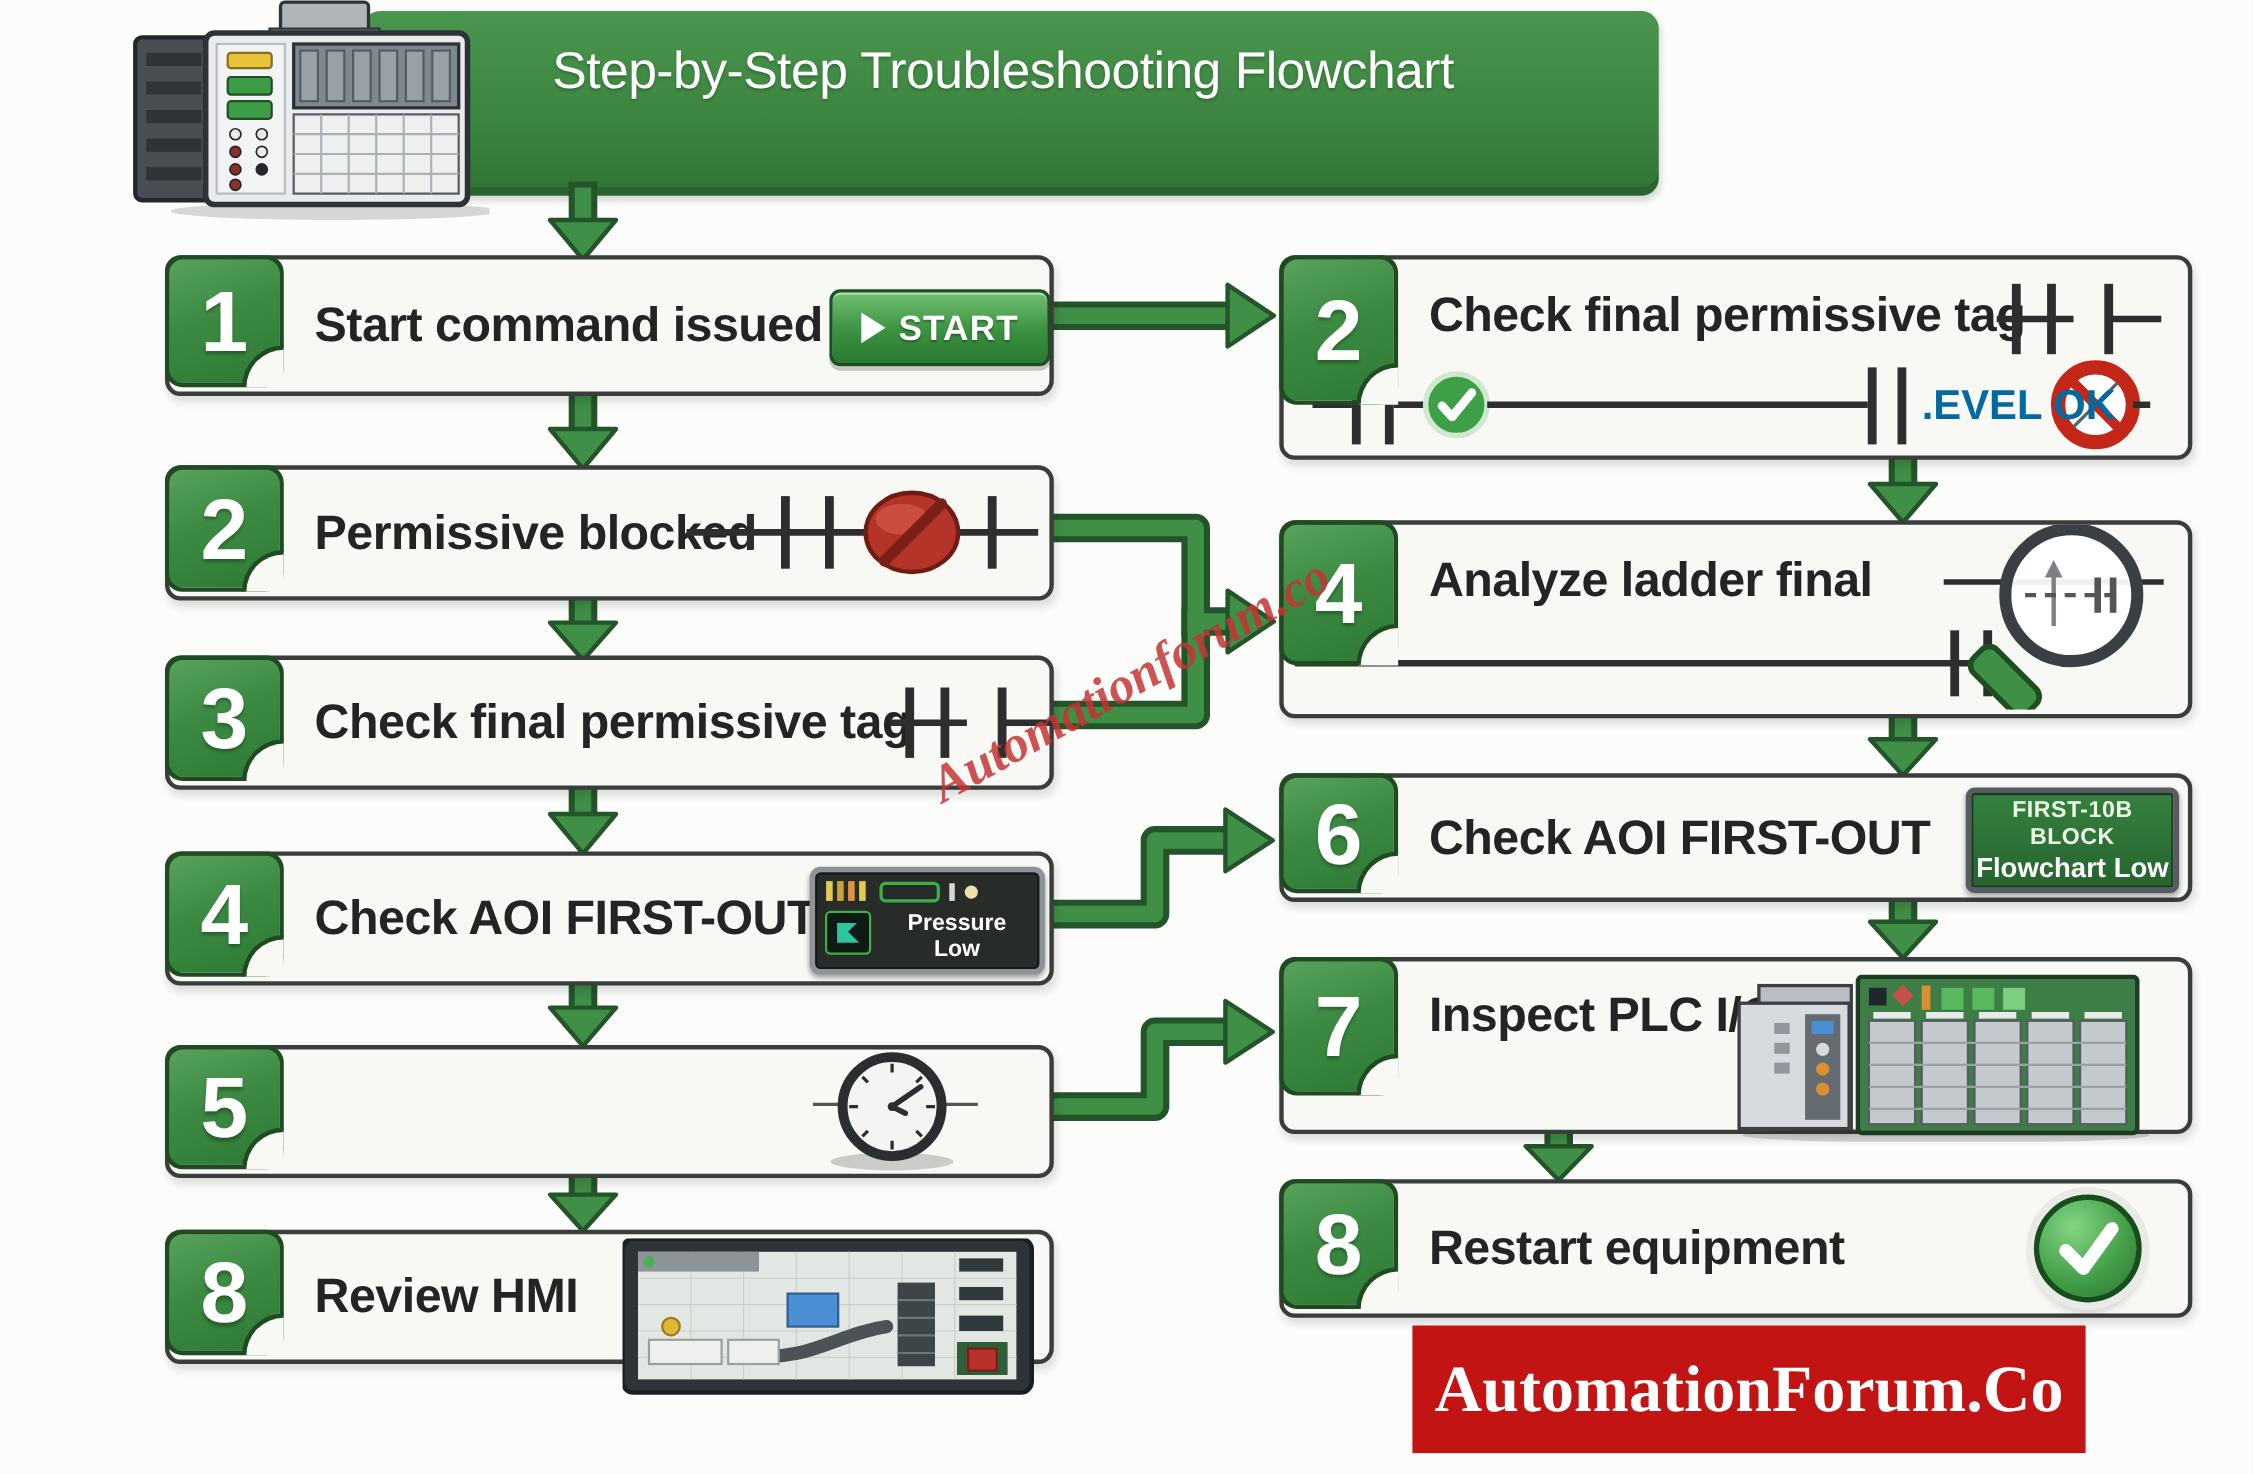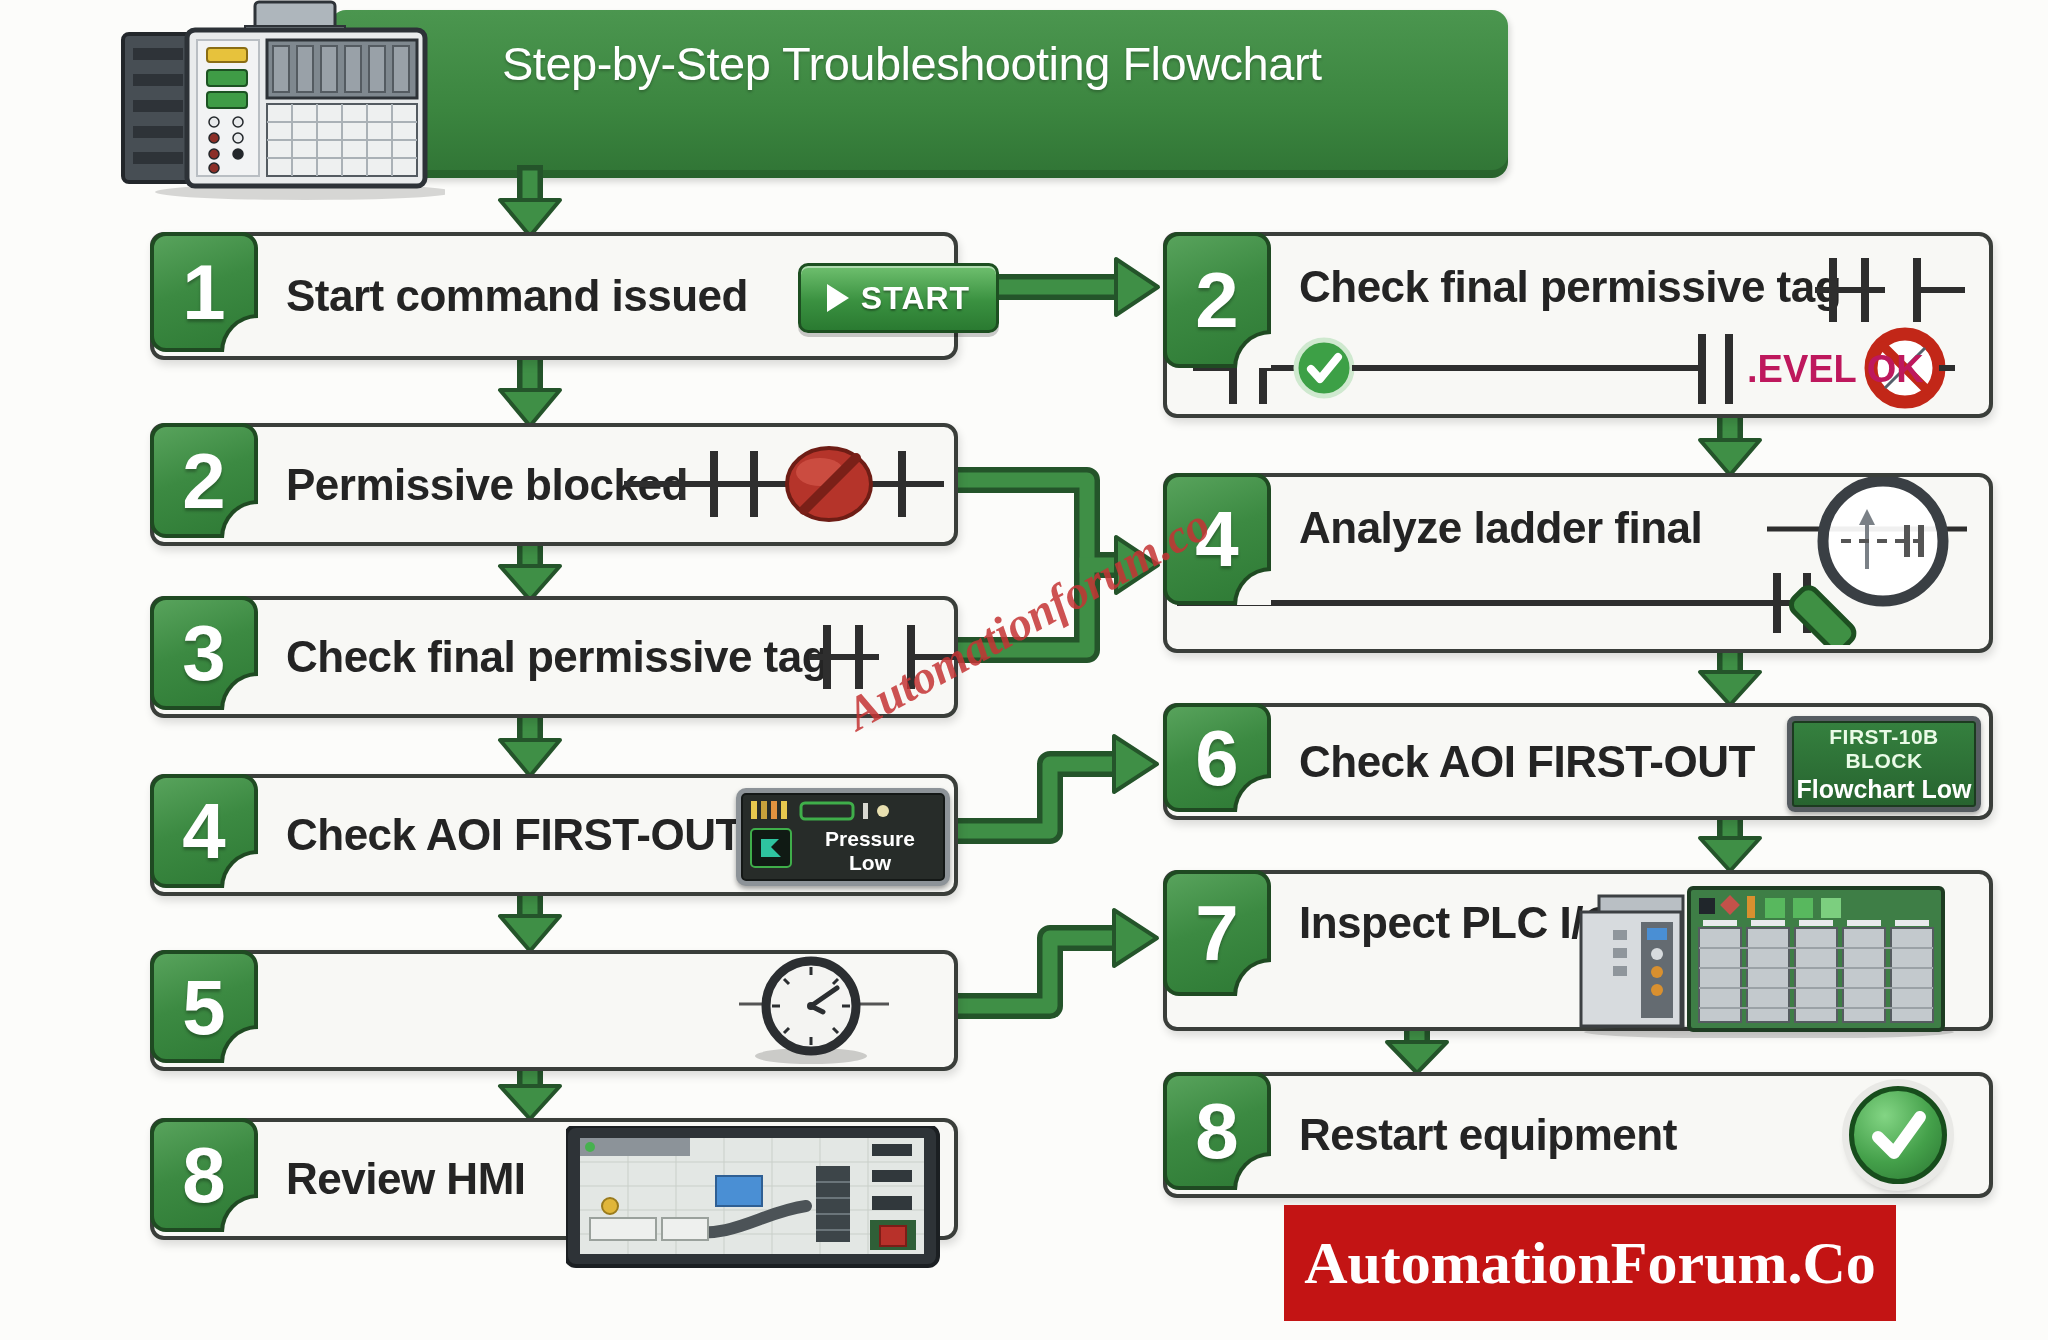--- a/index.html
+++ b/index.html
@@ -62,21 +62,21 @@
   }
   .fo-l1{color:#eafbe7;font-weight:bold;font-size:21px;letter-spacing:.5px;}
   .fo-l2{color:#fff;font-weight:bold;font-size:25px;margin-top:2px;}
   
   .ok-badge{
     position:absolute;border-radius:50%;
     background:radial-gradient(circle at 35% 28%,#83d584 0%,#44a04a 55%,#2b7532 100%);
     border:5px solid #174d1c;box-shadow:0 0 0 7px #e9e9e6,0 7px 10px rgba(0,0,0,.28);
   }
   
-  .rung-txt{position:absolute;font-weight:bold;font-size:38px;color:#be185d;white-space:nowrap;}
+  .rung-txt{position:absolute;font-weight:bold;font-size:38px;color:#0369a1;white-space:nowrap;}
   
   #watermark{
     position:absolute;left:850px;top:690px;width:460px;z-index:60;pointer-events:none;
     transform:rotate(-29deg);transform-origin:left center;
     font-family:"Liberation Serif","DejaVu Serif",serif;font-style:italic;font-weight:bold;
     font-size:47px;color:rgba(196,52,52,.85);white-space:nowrap;
   }
   
   #footer-banner{
     position:absolute;left:1284px;top:1205px;width:612px;height:116px;background:#c31414;
@@ -202,21 +202,21 @@
         <line x1="272" y1="104" x2="272" y2="176"></line>
         <line x1="297" y1="104" x2="297" y2="176"></line>
     </g>
   </svg>
 
   <div class="step-box" style="left:150px;top:232px;width:800px;height:120px;z-index:2;">
     <div class="tab" style="height:112px;">
       <span class="num">1</span>
     </div>
     <span class="lbl">Start command issued</span>
-    <div class="start-btn" style="left:600px;top:27px;width:195px;height:64px;margin-left:44px;">
+    <div class="start-btn" style="left:600px;top:27px;width:195px;height:64px;">
       <span class="play-tri"></span>
       <span class="start-txt">START</span>
     </div>
   </div>
 
   <div class="step-box" style="left:150px;top:423px;width:800px;height:115px;z-index:2;">
     <div class="tab" style="height:107px;">
       <span class="num">2</span>
     </div>
     <span class="lbl">Permissive blocked</span>

